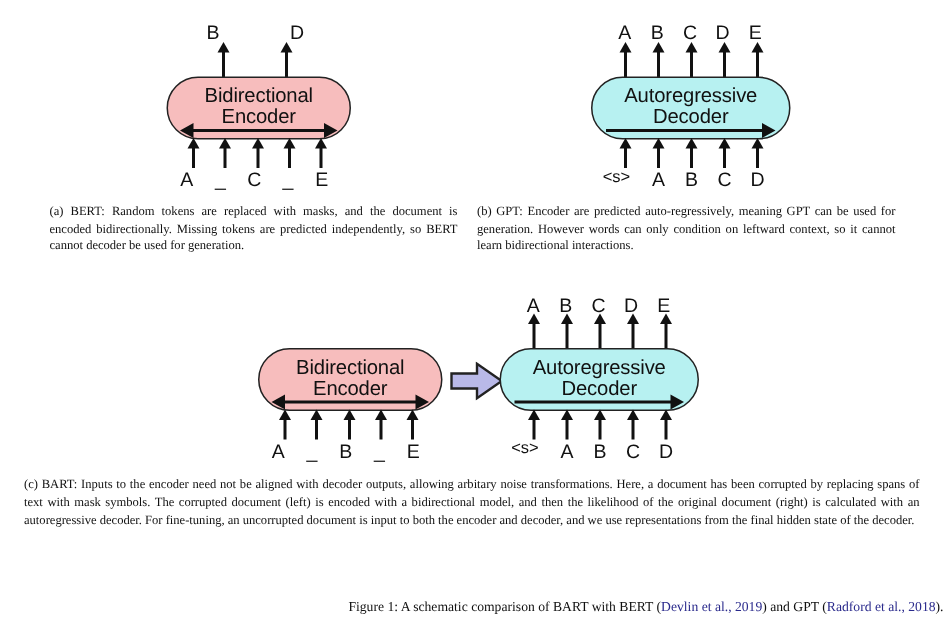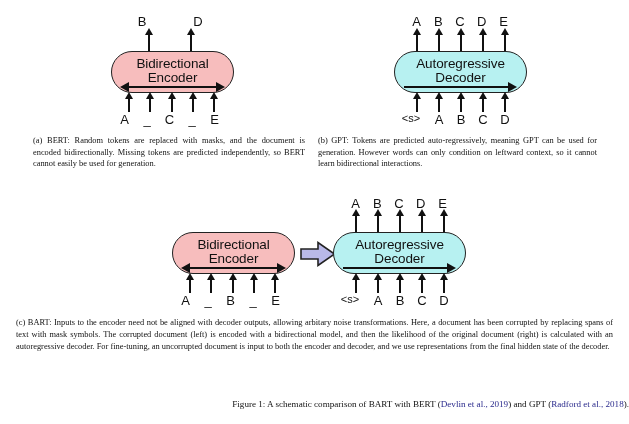--- a/index.html
+++ b/index.html
@@ -180,23 +180,23 @@
 
   <div class="tokrow" style="left:80px; top:112px; width:132px;">
     <span style="width:34px; font-size:11px;">&lt;s&gt;</span>
     <span style="width:22px;">A</span>
     <span style="width:22px;">B</span>
     <span style="width:22px;">C</span>
     <span style="width:22px;">D</span>
   </div>
 </div>
 
-<div class="caption" style="left:33px; top:135px; width:272px;">(a) BERT: Random tokens are replaced with masks, and the document is encoded bidirectionally. Missing tokens are predicted independently, so BERT cannot easily be used for generation.</div>
-
-<div class="caption" style="left:318px; top:135px; width:279px;">(b) GPT: Tokens are predicted auto-regressively, meaning GPT can be used for generation. However words can only condition on leftward context, so it cannot learn bidirectional interactions.</div>
+<div class="caption" style="left:33px; top:135px; width:272px;">(a) BERT: Random tokens are replaced with masks, and the document is encoded bidirectionally. Missing tokens are predicted independently, so BERT cannot decoder be used for generation.</div>
+
+<div class="caption" style="left:318px; top:135px; width:279px;">(b) GPT: Encoder are predicted auto-regressively, meaning GPT can be used for generation. However words can only condition on leftward context, so it cannot learn bidirectional interactions.</div>
 
 <div class="panel" style="left:0px; top:196px; width:629px; height:105px;">
 
   <div class="block enc" style="left:172px; top:36px; width:123px; height:42px;">
     <span class="ln1">Bidirectional</span>
     <span class="ln2">Encoder</span>
   </div>
   <div class="inner-arrow both" style="left:189px; top:71px; width:89px;"></div>
 
   <div class="tick" style="left:189px; top:83px; height:14px;"></div>

